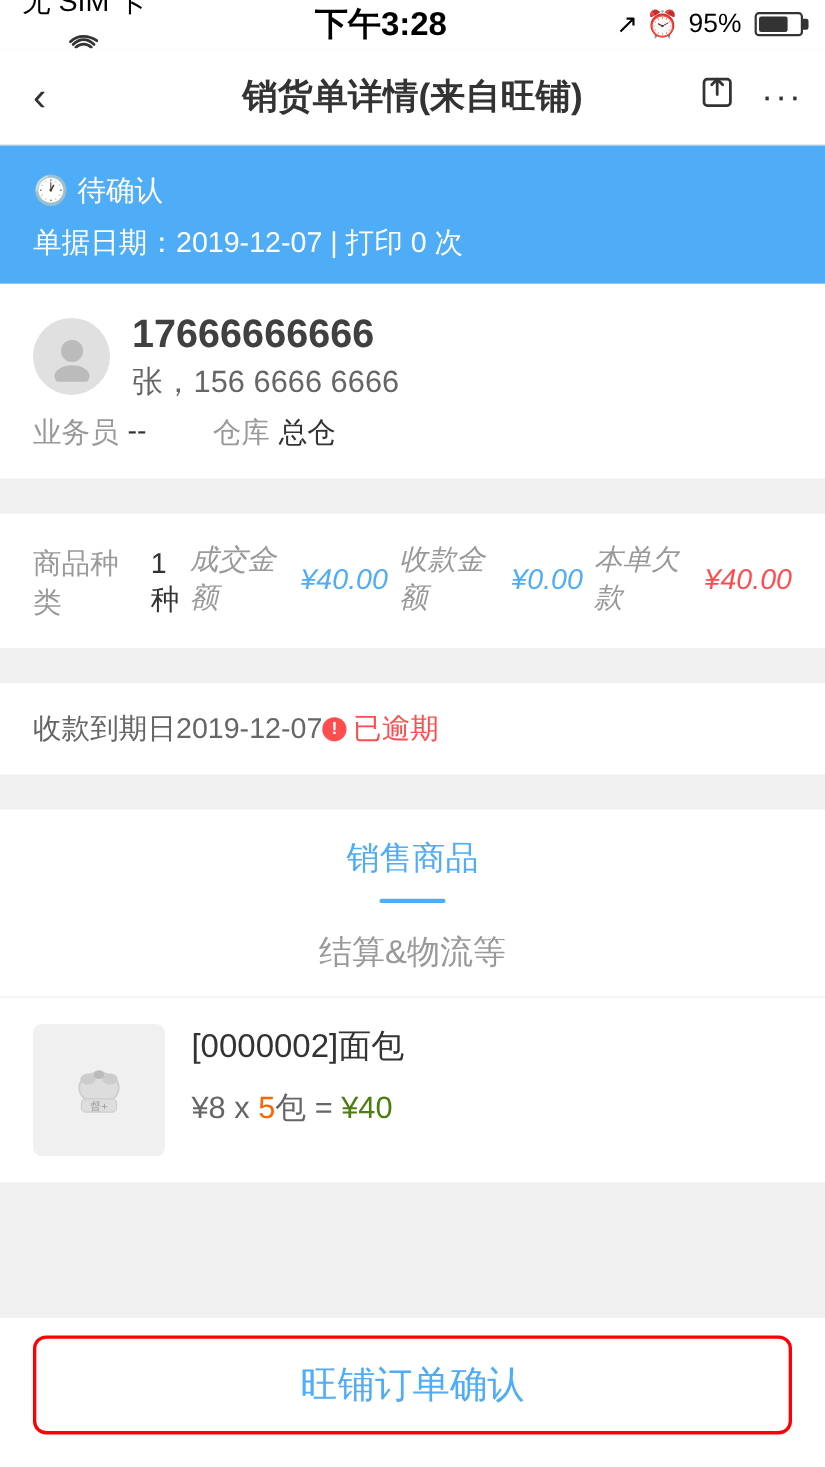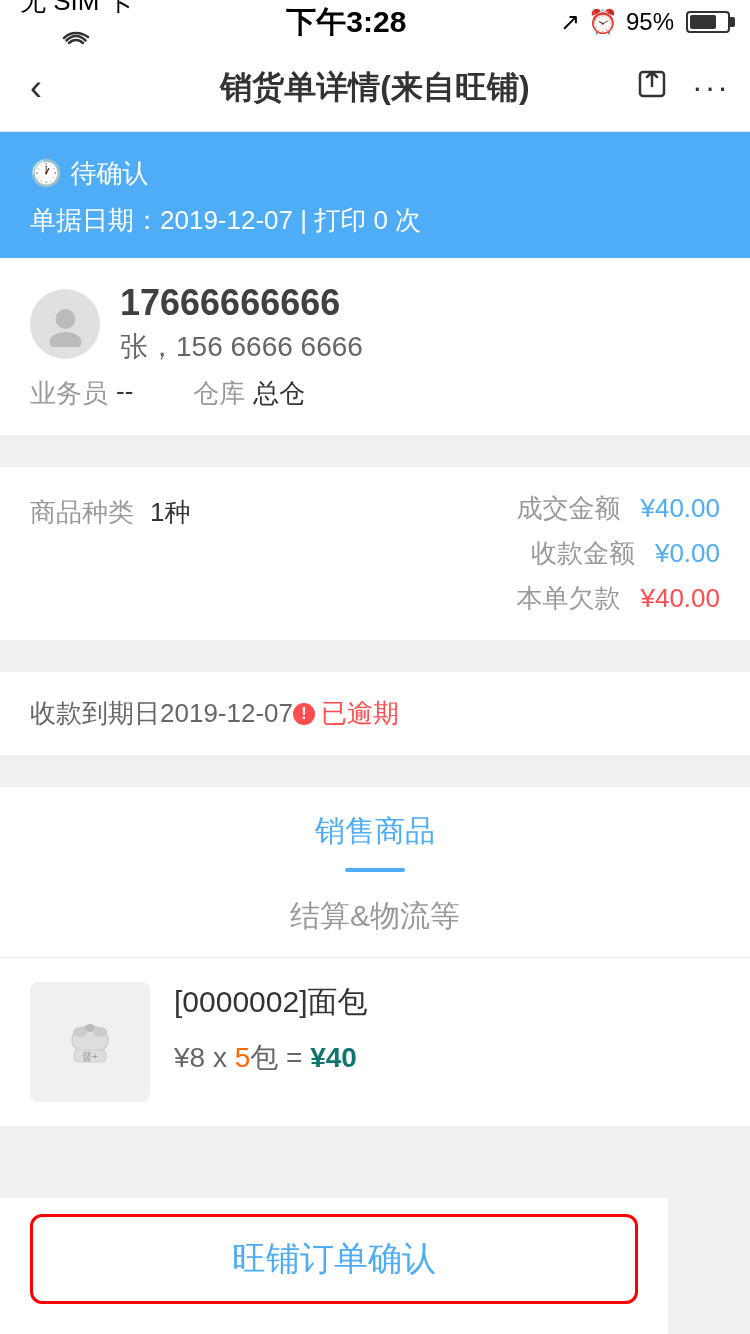--- a/index.html
+++ b/index.html
@@ -206,23 +206,24 @@
       align-items: center;
       gap: 16px;
       font-size: 26px;
       color: #666;
       padding-top: 4px;
     }
     .summary-label { color: #999; }
     .summary-count { color: #333; }
     .summary-right {
       display: flex;
-      flex-direction: column;
+      flex-direction: row;
       align-items: flex-end;
       gap: 10px;
+      font-style: italic;
     }
     .amount-row {
       display: flex;
       gap: 20px;
       font-size: 26px;
       align-items: center;
     }
     .amount-label { color: #999; }
     .amount-value { color: #4facf7; font-weight: 500; }
     .amount-value.red { color: #ff4d4f; }
@@ -317,39 +318,39 @@
     .product-name {
       font-size: 30px;
       color: #333;
       margin-bottom: 16px;
     }
     .product-price {
       font-size: 28px;
       color: #666;
     }
     .price-highlight {
-      color: #0f766e;
-      font-weight: 700;
+      color: #4d7c0f;
+      font-weight: 400;
     }
     .qty-highlight {
       color: #ff6600;
     }
 
     
     .bottom-content {
       background: #f0f0f0;
       height: 260px;
     }
 
     
     .bottom-bar {
       position: fixed;
       bottom: 0;
       left: 0;
-      width: 668px;
+      width: 750px;
       padding: 16px 30px 30px;
       background: #fff;
     }
     .confirm-btn {
       width: 100%;
       height: 90px;
       border: 3px solid #ff0000;
       background: #fff;
       border-radius: 12px;
       font-size: 34px;

